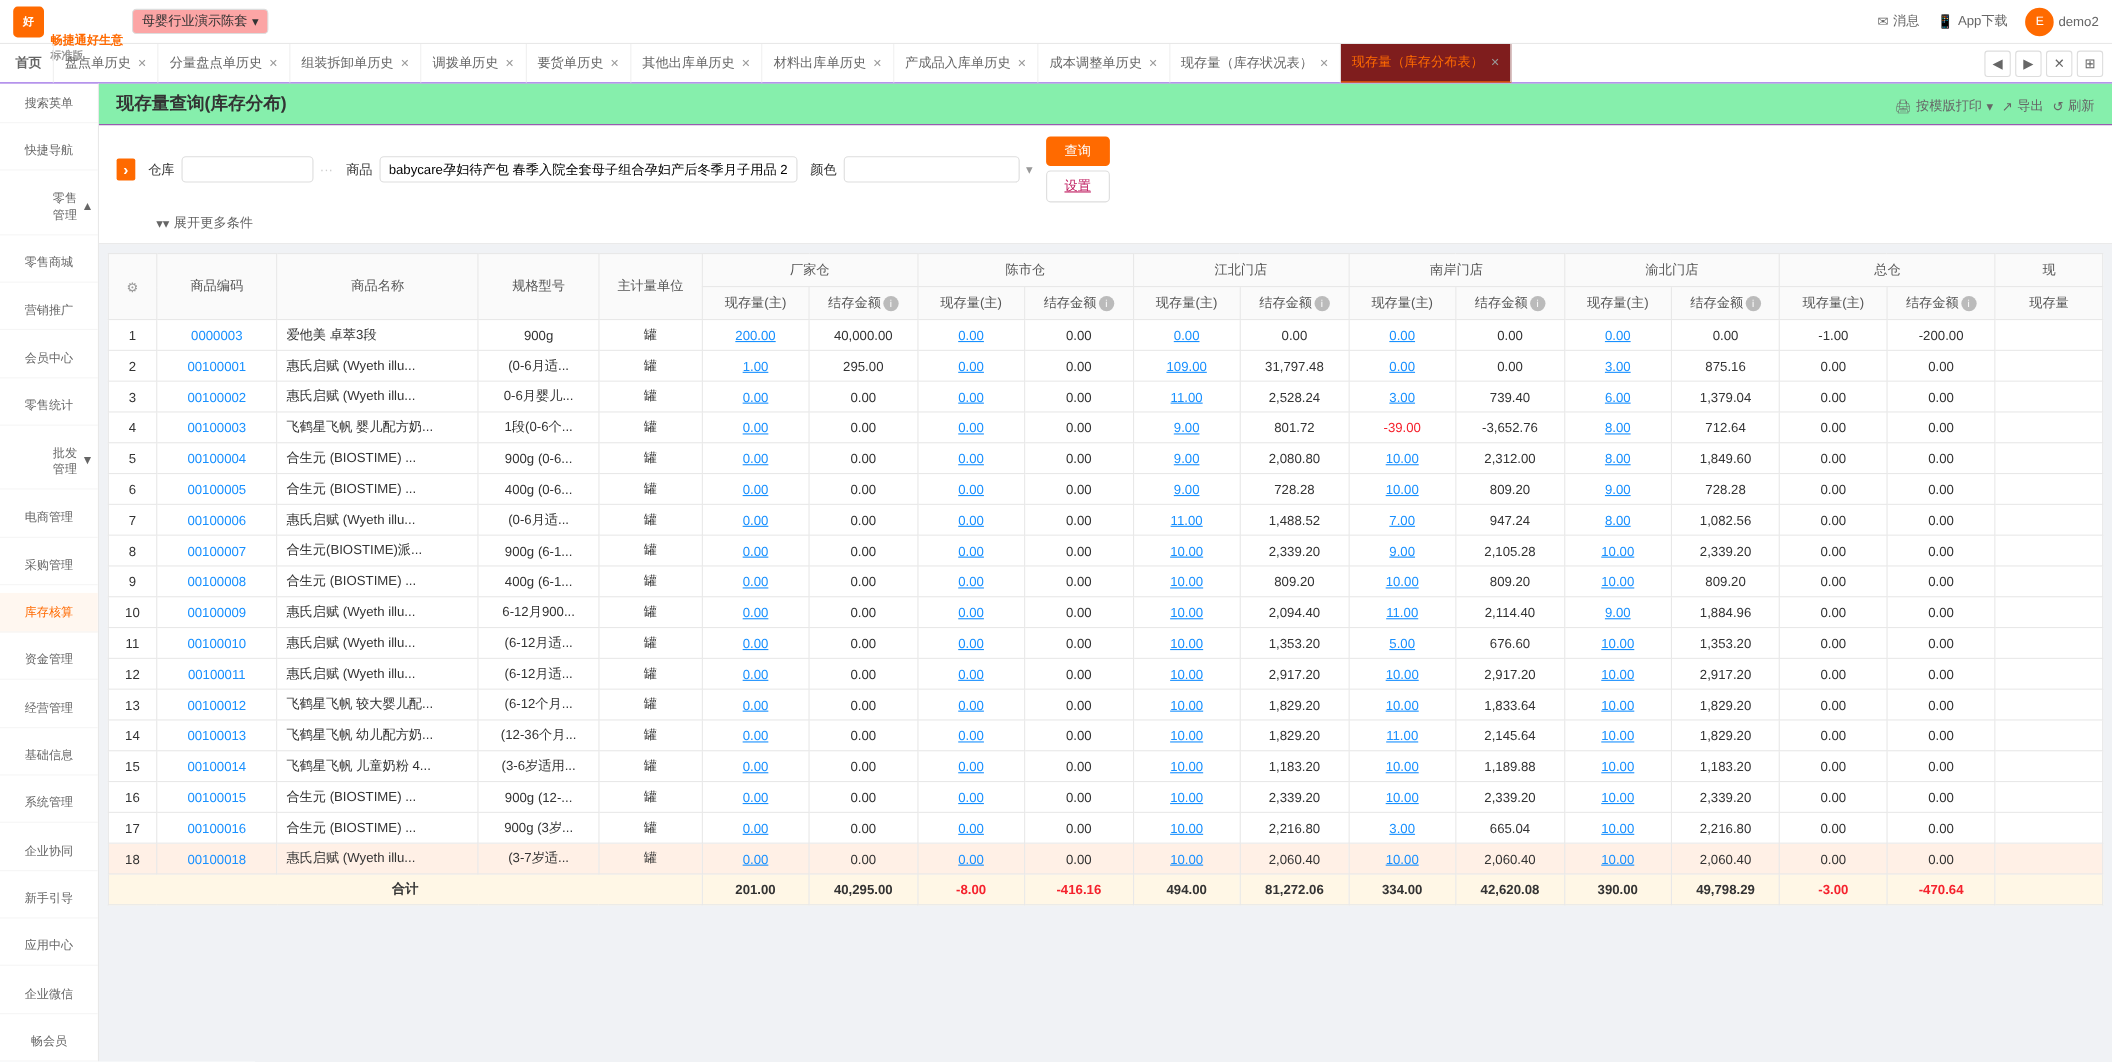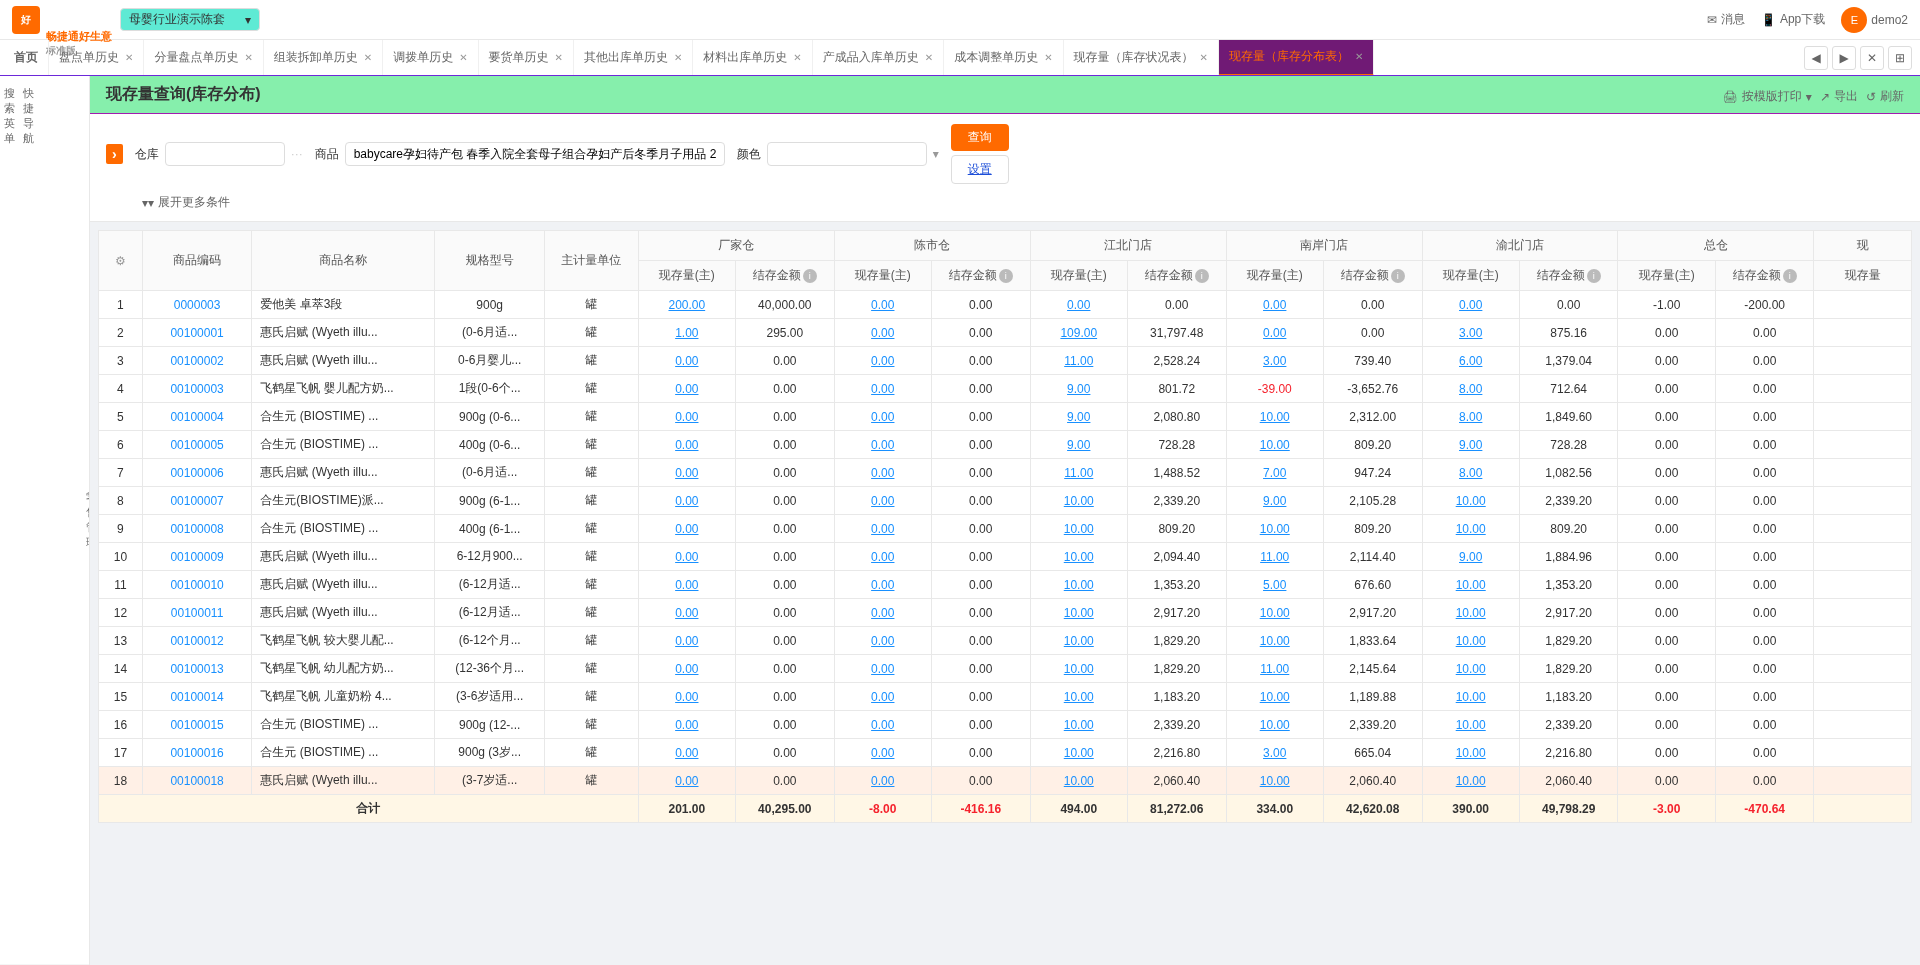--- a/index.html
+++ b/index.html
@@ -3,39 +3,39 @@
   <meta charset="utf-8">
   <style>
     * { box-sizing: border-box; margin: 0; padding: 0; }
     body { font-family: 'Microsoft YaHei', Arial, sans-serif; font-size: 12px; background: #f0f2f5; color: #333; overflow: hidden; }
 
     
     .topbar { height: 40px; background: #fff; display: flex; align-items: center; padding: 0 12px; border-bottom: 1px solid #e8e8e8; justify-content: space-between; }
     .topbar-left { display: flex; align-items: center; gap: 8px; }
     .logo-area { display: flex; align-items: center; gap: 6px; font-size: 13px; font-weight: bold; color: #ff6a00; }
     .logo-icon { width: 28px; height: 28px; background: #ff6a00; border-radius: 4px; display: flex; align-items: center; justify-content: center; color: #fff; font-size: 10px; }
-    .dropdown-select { display: flex; align-items: center; gap: 20px; border: 1px solid #ddd; border-radius: 4px; padding: 2px 8px; cursor: pointer; font-size: 12px; color: #333; background: #5eead4; }
+    .dropdown-select { display: flex; align-items: center; gap: 4px; border: 1px solid #ddd; border-radius: 4px; padding: 2px 8px; cursor: pointer; font-size: 12px; color: #333; background: #fca5a5; }
     .topbar-right { display: flex; align-items: center; gap: 16px; font-size: 12px; color: #666; }
     .topbar-right-item { display: flex; align-items: center; gap: 4px; cursor: pointer; }
     .avatar { width: 26px; height: 26px; border-radius: 50%; background: #ff6a00; display: flex; align-items: center; justify-content: center; color: #fff; font-size: 11px; }
 
     
     .tabbar { height: 36px; background: #fff; display: flex; align-items: center; border-bottom: 1px solid #6d28d9; overflow: hidden; padding: 0 4px; justify-content: center; }
     .tab-item { display: flex; align-items: center; gap: 4px; padding: 0 10px; height: 36px; cursor: pointer; white-space: nowrap; font-size: 12px; color: #666; border-right: 1px solid #f0f0f0; flex-shrink: 0; }
-    .tab-item.active { color: #ff6a00; background: #701a75; border-bottom: 2px solid #ff6a00; }
+    .tab-item.active { color: #ff6a00; background: #7f1d1d; border-bottom: 2px solid #ff6a00; }
     .tab-item.home { font-weight: bold; }
     .tab-close { font-size: 10px; color: #999; cursor: pointer; margin-left: 2px; }
     .tab-nav { display: flex; align-items: center; gap: 4px; margin-left: auto; padding: 0 4px; }
     .tab-nav-btn { width: 24px; height: 24px; border: 1px solid #ddd; border-radius: 3px; display: flex; align-items: center; justify-content: center; cursor: pointer; color: #666; font-size: 12px; background: #fff; }
 
     
     .main-layout { display: flex; height: calc(965px - 76px); }
 
     
-    .sidebar { width: 90px; background: #fff; border-right: 1px solid #e8e8e8; display: flex; flex-direction: row; overflow-y: auto; }
+    .sidebar { width: 90px; background: #fff; border-right: 1px solid #e8e8e8; display: flex; flex-direction: column; overflow-y: auto; justify-content: space-between; }
     .sidebar-item { padding: 10px 4px; text-align: center; cursor: pointer; font-size: 11px; color: #666; border-bottom: 1px solid #f5f5f5; }
     .sidebar-item.active { color: #ff6a00; background: #fff7f0; }
     .sidebar-item.has-sub { display: flex; align-items: center; justify-content: center; gap: 4px; padding-left: 48px; }
 
     
     .content-area { flex: 1; overflow: hidden; display: flex; flex-direction: column; background: #f0f2f5; }
 
     
     .page-header { background: #86efac; padding: 8px 16px; display: flex; align-items: flex-end; justify-content: space-between; border-bottom: 1px solid #a21caf; }
     .page-title { font-size: 16px; font-weight: bold; color: #333; }
@@ -45,21 +45,21 @@
     
     .search-area { background: #fff; padding: 10px 16px; border-bottom: 1px solid #e8e8e8; }
     .search-row { display: flex; align-items: center; gap: 12px; flex-wrap: wrap; }
     .search-field { display: flex; align-items: center; gap: 6px; }
     .search-label { font-size: 12px; color: #333; white-space: nowrap; }
     .search-input { border: 1px solid #ddd; border-radius: 4px; padding: 4px 8px; font-size: 12px; min-width: 80px; }
     .search-input-long { min-width: 320px; }
     .search-dots { color: #ccc; cursor: pointer; }
     .expand-btn { display: flex; align-items: center; gap: 4px; font-size: 12px; color: #666; cursor: pointer; margin-top: 4px; }
     .btn-query { background: #ff6a00; color: #fff; border: none; border-radius: 4px; padding: 5px 16px; font-size: 12px; cursor: pointer; }
-    .btn-setting { background: #fff; color: #1d4ed8; border: 1px solid #ddd; border-radius: 4px; padding: 5px 16px; font-size: 12px; cursor: pointer; text-decoration: underline; }
+    .btn-setting { background: #fff; color: #be185d; border: 1px solid #ddd; border-radius: 4px; padding: 5px 16px; font-size: 12px; cursor: pointer; text-decoration: underline; }
     .btn-area { display: flex; flex-direction: column; gap: 4px; }
 
     
     .table-container { flex: 1; overflow: auto; padding: 8px; }
     .data-table { width: 100%; border-collapse: collapse; background: #fff; font-size: 12px; }
     .data-table th { background: #fafafa; border: 1px solid #e8e8e8; padding: 6px 8px; text-align: center; white-space: nowrap; font-weight: 500; color: #555; }
     .data-table td { border: 1px solid #e8e8e8; padding: 5px 8px; text-align: center; white-space: nowrap; color: #333; }
     .data-table tr.summary td { background: #fff7e6; font-weight: bold; }
     .data-table tr.highlighted td { background: #fff0e6; }
     .th-group { text-align: center; background: #f5f5f5; }

